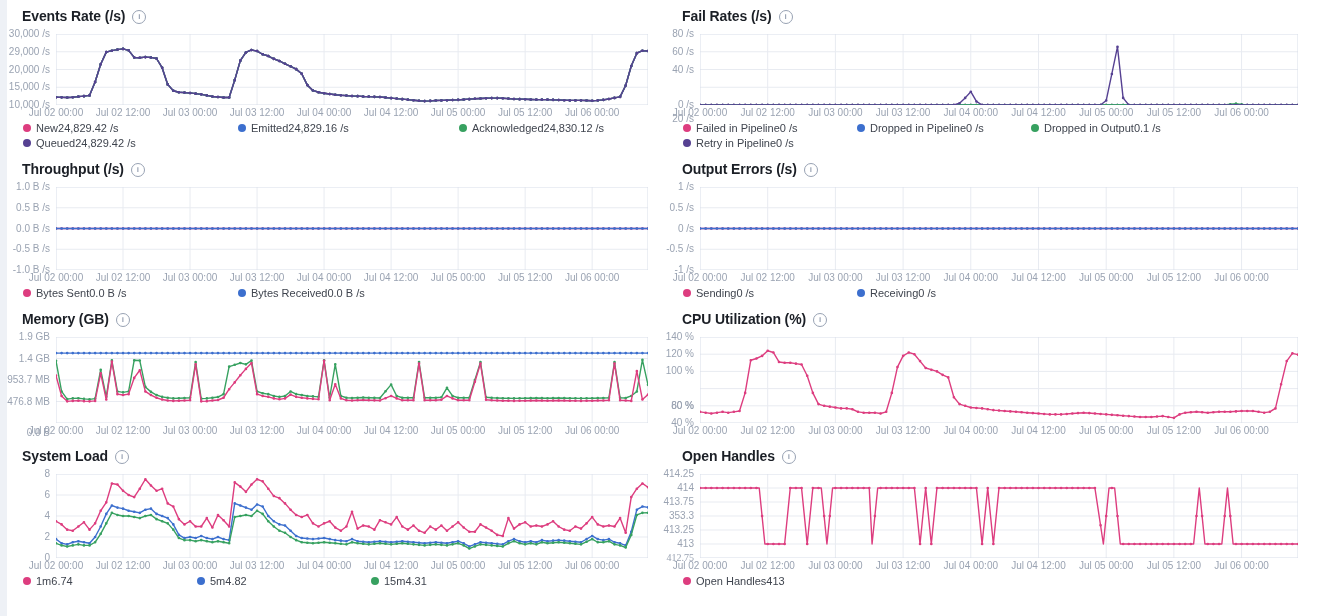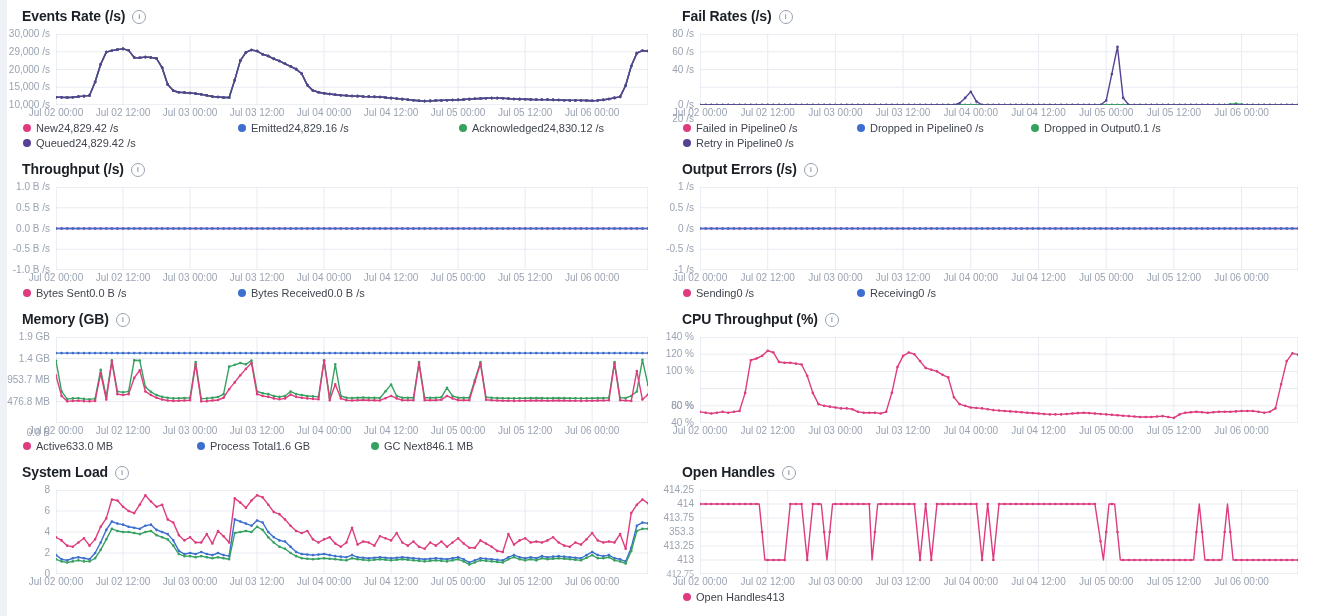--- a/index.html
+++ b/index.html
@@ -288,41 +288,24 @@
           <span class="xtick" style="left: 0%;">Jul 02 00:00</span>
           <span class="xtick" style="left: 11.3208%;">Jul 02 12:00</span>
           <span class="xtick" style="left: 22.6415%;">Jul 03 00:00</span>
           <span class="xtick" style="left: 33.9623%;">Jul 03 12:00</span>
           <span class="xtick" style="left: 45.283%;">Jul 04 00:00</span>
           <span class="xtick" style="left: 56.6038%;">Jul 04 12:00</span>
           <span class="xtick" style="left: 67.9245%;">Jul 05 00:00</span>
           <span class="xtick" style="left: 79.2453%;">Jul 05 12:00</span>
           <span class="xtick" style="left: 90.566%;">Jul 06 00:00</span>
         </div>
-    <div class="legend leg-mid">
-          <div class="legend-item">
-            <span class="dot" style="background: rgb(221, 61, 127);"></span>
-            <span class="llab">Active</span>
-            <span class="lval">633.0 MB</span>
-          </div>
-          <div class="legend-item">
-            <span class="dot" style="background: rgb(60, 111, 206);"></span>
-            <span class="llab">Process Total</span>
-            <span class="lval">1.6 GB</span>
-          </div>
-          <div class="legend-item">
-            <span class="dot" style="background: rgb(55, 161, 96);"></span>
-            <span class="llab">GC Next</span>
-            <span class="lval">846.1 MB</span>
-          </div>
-        </div>
   </div>
       <div class="module row-2">
     <div class="title-row">
-      <span class="chart-title">CPU Throughput (%)</span>
+      <span class="chart-title">CPU Utilization (%)</span>
       <span class="info-icon">i</span>
     </div>
     <div class="chart-row">
       <div class="yaxis">
             <span class="ytick" style="top: 0%;">140 %</span>
             <span class="ytick" style="top: 20%;">120 %</span>
             <span class="ytick" style="top: 40%;">100 %</span>
             <span class="ytick" style="top: 60%; margin-top: 17px;">80 %</span>
             <span class="ytick" style="top: 80%;">60 %</span>
             <span class="ytick" style="top: 100%;">40 %</span>
@@ -377,20 +360,37 @@
     <div class="xaxis">
           <span class="xtick" style="left: 0%;">Jul 02 00:00</span>
           <span class="xtick" style="left: 11.3208%;">Jul 02 12:00</span>
           <span class="xtick" style="left: 22.6415%;">Jul 03 00:00</span>
           <span class="xtick" style="left: 33.9623%;">Jul 03 12:00</span>
           <span class="xtick" style="left: 45.283%;">Jul 04 00:00</span>
           <span class="xtick" style="left: 56.6038%;">Jul 04 12:00</span>
           <span class="xtick" style="left: 67.9245%;">Jul 05 00:00</span>
           <span class="xtick" style="left: 79.2453%;">Jul 05 12:00</span>
           <span class="xtick" style="left: 90.566%;">Jul 06 00:00</span>
+        </div>
+    <div class="legend leg-mid">
+          <div class="legend-item">
+            <span class="dot" style="background: rgb(221, 61, 127);"></span>
+            <span class="llab">1m</span>
+            <span class="lval">6.74</span>
+          </div>
+          <div class="legend-item">
+            <span class="dot" style="background: rgb(60, 111, 206);"></span>
+            <span class="llab">5m</span>
+            <span class="lval">4.82</span>
+          </div>
+          <div class="legend-item">
+            <span class="dot" style="background: rgb(55, 161, 96);"></span>
+            <span class="llab">15m</span>
+            <span class="lval">4.31</span>
+          </div>
         </div>
   </div>
       <div class="module row-3">
     <div class="title-row">
       <span class="chart-title">Open Handles</span>
       <span class="info-icon">i</span>
     </div>
     <div class="chart-row">
       <div class="yaxis">
             <span class="ytick" style="top: 0%;">414.25</span>

